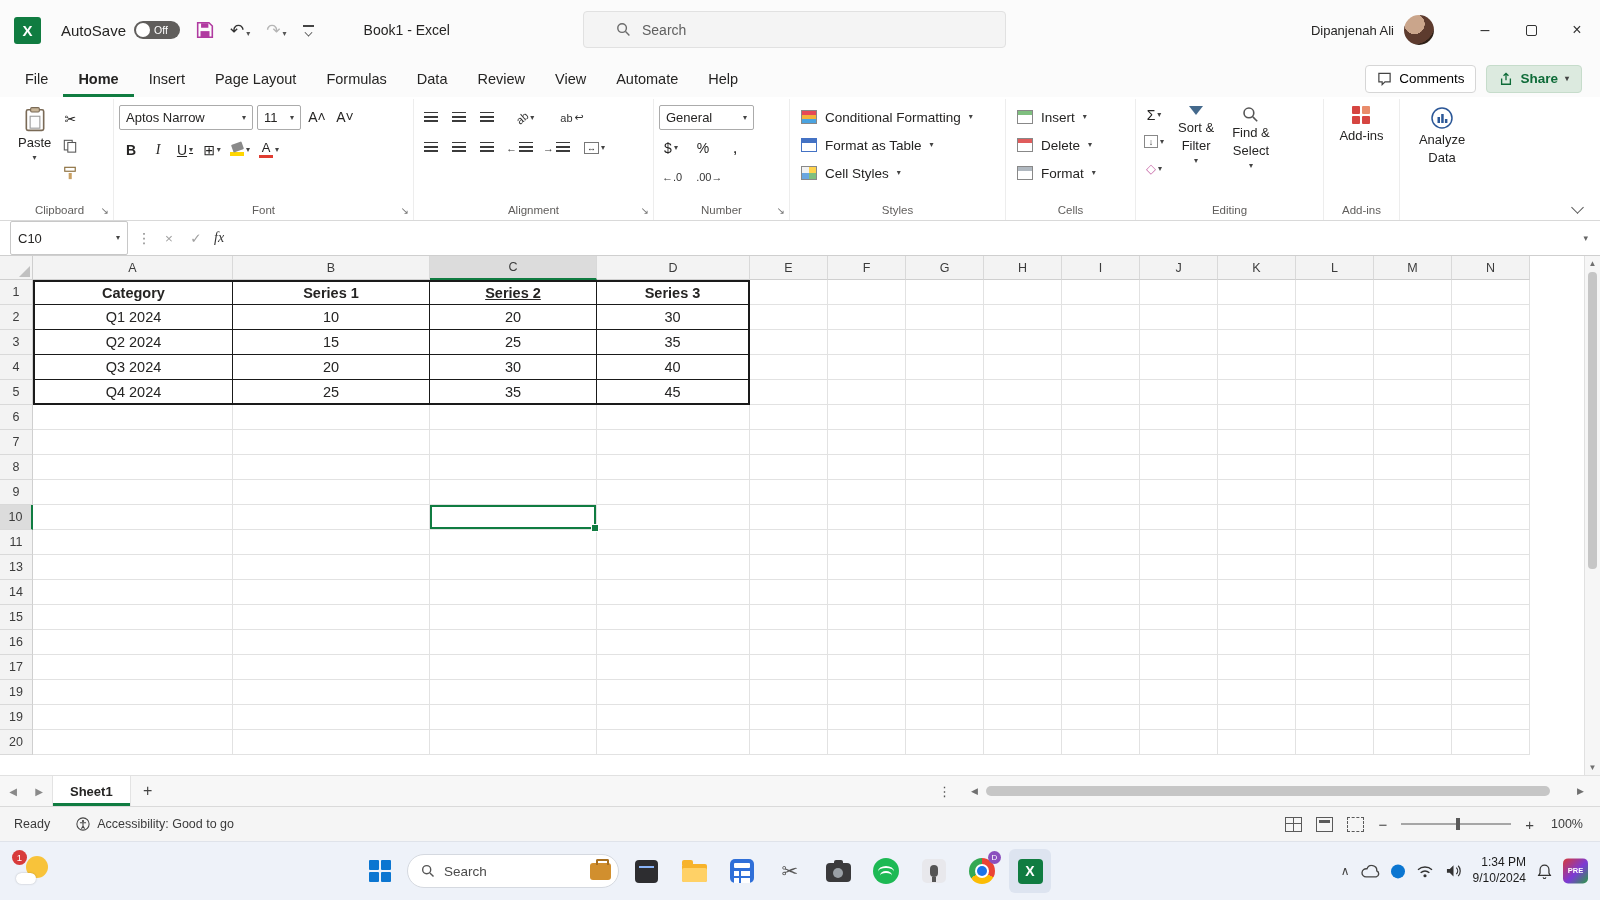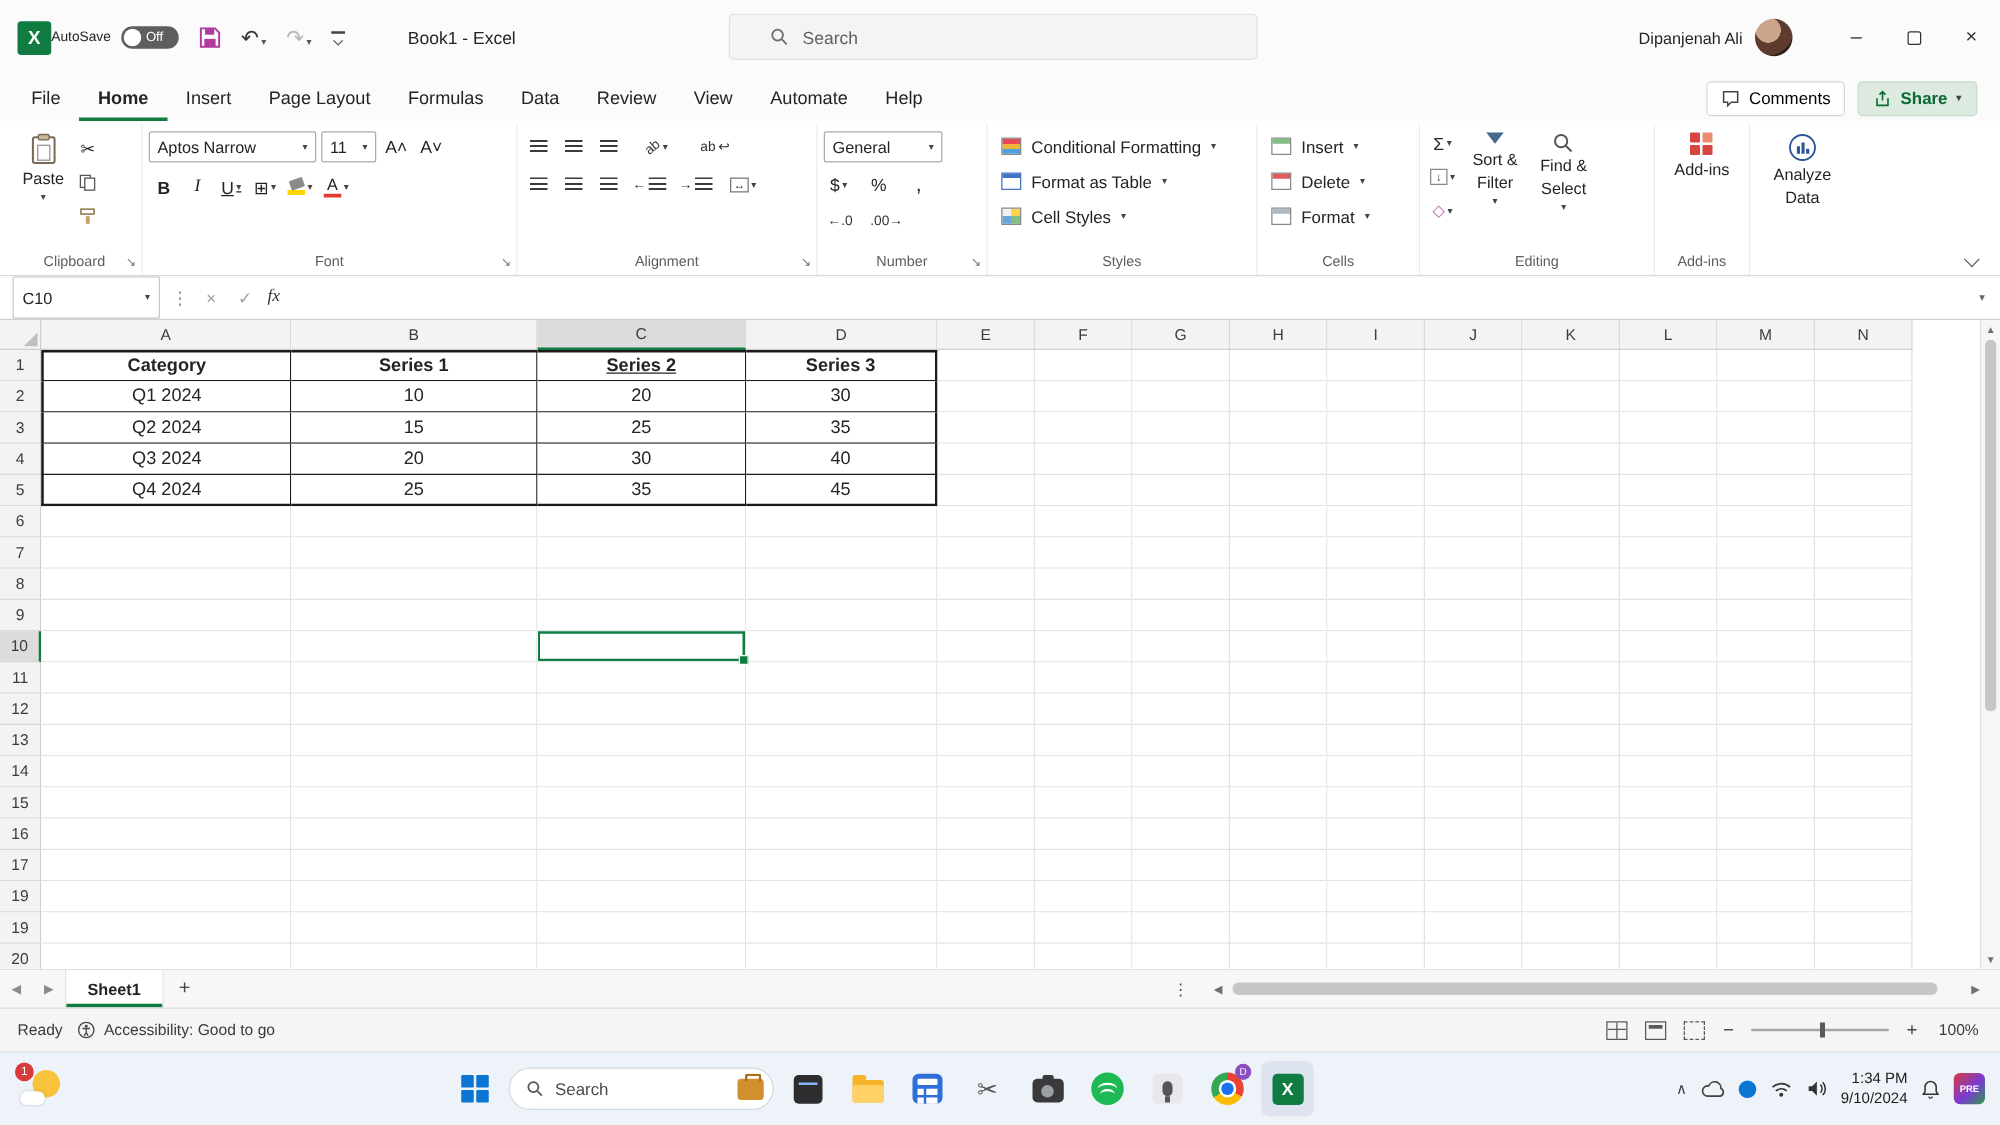--- a/index.html
+++ b/index.html
@@ -3,21 +3,21 @@
 <meta charset="utf-8">
 <style>
 *{margin:0;padding:0;box-sizing:border-box}
 html,body{width:1600px;height:900px;overflow:hidden}
 body{font-family:"Liberation Sans",sans-serif;color:#252423;background:#fff;font-size:13px}
 .app{display:flex;flex-direction:column;width:1600px;height:900px}
 
 
 .titlebar{height:60px;background:#fbfbfb;display:flex;align-items:center;position:relative;padding-left:14px;flex:0 0 auto}
 .excel-logo{width:27px;height:27px;background:#107C41;border-radius:3px;color:#fff;font-weight:bold;font-size:15px;display:flex;align-items:center;justify-content:center;flex:0 0 auto}
-.autosave-label{font-size:11px;margin-left:0}
+.autosave-label{font-size:15px;margin-left:20px}
 .toggle{width:46px;height:18px;background:#605e5c;border-radius:9px;display:flex;align-items:center;margin-left:8px;padding:0 6px 0 2px;gap:4px;cursor:pointer}
 .knob{width:14px;height:14px;background:#fff;border-radius:50%}
 .toggle-text{color:#fff;font-size:10.5px}
 .qat-btn{border:none;background:none;font-size:17px;color:#333;display:flex;align-items:flex-end;gap:2px;margin-left:16px;cursor:pointer;font-family:inherit}
 .qat-btn .mini-chev{font-size:8px;color:#555;padding-bottom:3px}
 .qat-btn.disabled{color:#b5b5b5}
 .qat-custom{display:inline-block;width:11px;height:10px;border-top:2px solid #444;position:relative}
 .qat-custom::after{content:"";position:absolute;left:2px;top:2px;width:6px;height:6px;border-right:1.6px solid #444;border-bottom:1.6px solid #444;transform:rotate(45deg) scale(.8)}
 .doc-title{font-size:14px;margin-left:50px;white-space:nowrap}
 .tb-search{position:absolute;left:583px;top:11px;width:423px;height:37px;background:#f4f4f4;border:1px solid #e1e1e1;border-radius:4px;display:flex;align-items:center;gap:11px;padding-left:32px;color:#5f5f5f;font-size:14px;cursor:text}
@@ -122,21 +122,21 @@
 .snav{width:26px;display:flex;align-items:center;justify-content:center;color:#8a8a8a;font-size:10px;cursor:pointer}
 .stab{padding:0 17px;background:#fff;display:flex;align-items:center;font-size:13px;font-weight:bold;border-right:1px solid #e3e3e3;border-left:1px solid #e3e3e3;box-shadow:inset 0 -3px 0 #107C41;cursor:pointer}
 .saddbtn{width:34px;display:flex;align-items:center;justify-content:center;font-size:16px;color:#444;cursor:pointer}
 .hs-wrap{margin-left:auto;display:flex;align-items:center;gap:6px;padding-right:16px;width:662px}
 .hdots{color:#555;font-size:13px;margin-right:14px;cursor:pointer}
 .hsarrow{color:#707070;font-size:9px;cursor:pointer}
 .htrack{flex:1;height:12px;position:relative}
 .hthumb{position:absolute;left:2px;top:1px;height:10px;width:96%;background:#c6c6c6;border-radius:5px;cursor:grab}
 
 
-.statusbar{height:30px;background:#f5f5f5;border-top:1px solid #dadada;display:flex;align-items:center;padding:17px 14px;gap:12px;flex:0 0 auto;font-size:12.5px;color:#3b3b3b}
+.statusbar{height:30px;background:#f5f5f5;border-top:1px solid #dadada;display:flex;align-items:center;padding:17px 14px;gap:26px;flex:0 0 auto;font-size:12.5px;color:#3b3b3b}
 .acc{display:flex;align-items:center;gap:7px}
 .sb-right{margin-left:auto;display:flex;align-items:center;gap:14px}
 .vi{width:17px;height:15px;border:1.4px solid #5a5a5a;cursor:pointer;position:relative}
 .vi-grid{background:linear-gradient(#5a5a5a,#5a5a5a) center/100% 1.2px no-repeat,linear-gradient(#5a5a5a,#5a5a5a) center/1.2px 100% no-repeat}
 .vi-layout::before{content:"";position:absolute;left:2px;right:2px;top:2px;height:3px;background:#5a5a5a}
 .vi-break{border-style:dashed}
 .zoombtn{font-size:15px;color:#444;cursor:pointer}
 .ztrack{width:110px;height:2px;background:#a6a6a6;position:relative;cursor:pointer}
 .zthumb{position:absolute;left:50%;top:-5px;width:4px;height:12px;background:#5a5a5a;cursor:grab}
 .zoomlvl{width:38px;text-align:center}
@@ -792,37 +792,20 @@
           <div class="cell" style="width: 78px;"></div>
           <div class="cell" style="width: 78px;"></div>
           <div class="cell" style="width: 78px;"></div>
           <div class="cell" style="width: 78px;"></div>
           <div class="cell" style="width: 78px;"></div>
           <div class="cell" style="width: 78px;"></div>
           <div class="cell" style="width: 78px;"></div>
           <div class="cell" style="width: 78px;"></div>
         </div>
         <div class="grow">
-          <div class="rh">12</div>
-          <div class="cell" style="width: 200px;"></div>
-          <div class="cell" style="width: 197px;"></div>
-          <div class="cell" style="width: 167px;"></div>
-          <div class="cell" style="width: 153px;"></div>
-          <div class="cell" style="width: 78px;"></div>
-          <div class="cell" style="width: 78px;"></div>
-          <div class="cell" style="width: 78px;"></div>
-          <div class="cell" style="width: 78px;"></div>
-          <div class="cell" style="width: 78px;"></div>
-          <div class="cell" style="width: 78px;"></div>
-          <div class="cell" style="width: 78px;"></div>
-          <div class="cell" style="width: 78px;"></div>
-          <div class="cell" style="width: 78px;"></div>
-          <div class="cell" style="width: 78px;"></div>
-        </div>
-        <div class="grow">
           <div class="rh">13</div>
           <div class="cell" style="width: 200px;"></div>
           <div class="cell" style="width: 197px;"></div>
           <div class="cell" style="width: 167px;"></div>
           <div class="cell" style="width: 153px;"></div>
           <div class="cell" style="width: 78px;"></div>
           <div class="cell" style="width: 78px;"></div>
           <div class="cell" style="width: 78px;"></div>
           <div class="cell" style="width: 78px;"></div>
           <div class="cell" style="width: 78px;"></div>

